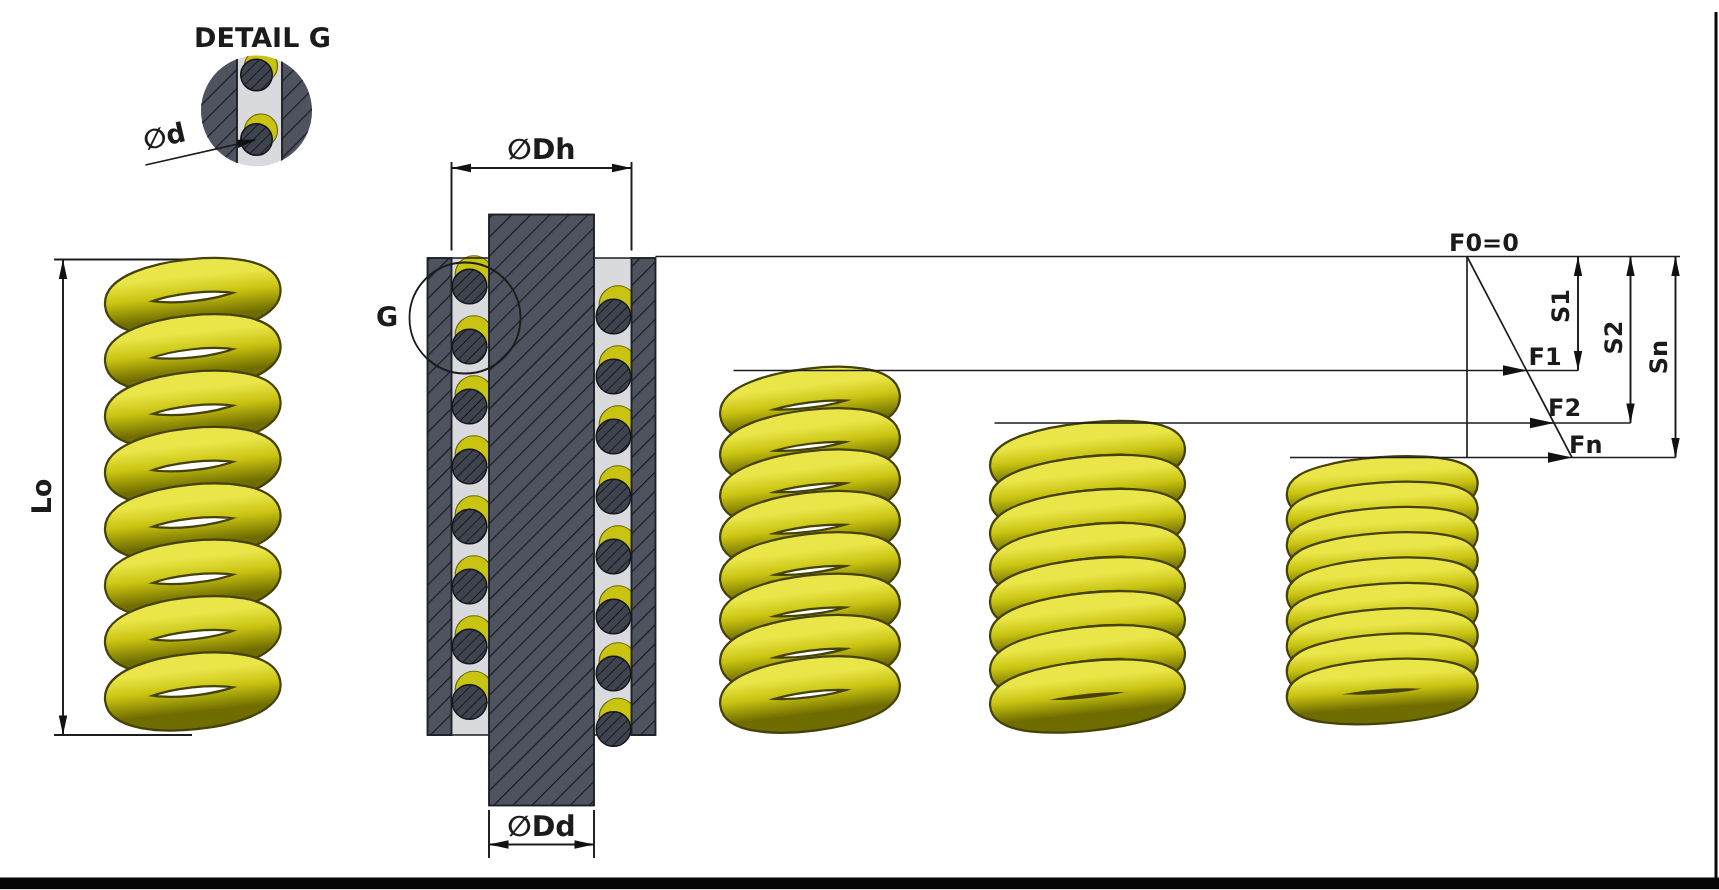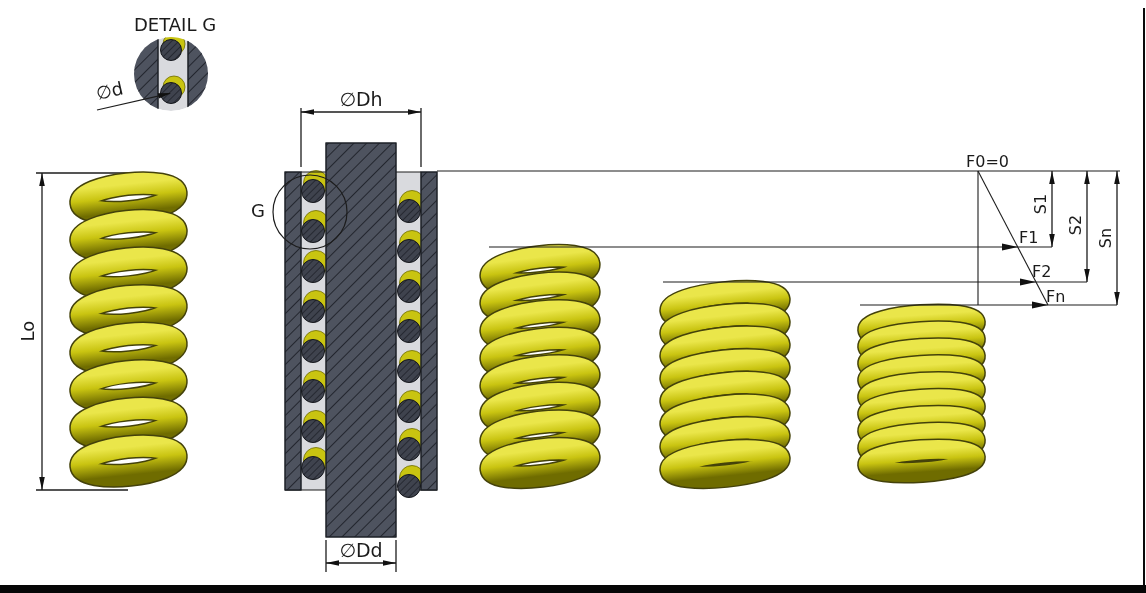--- a/index.html
+++ b/index.html
@@ -1,16 +1,16 @@
 <!DOCTYPE html>
 <html style="--steel: #4e535f; --bore: #d9dade; --springmid: #c9c411;"><head>
 <meta charset="utf-8">
 <style>
   html,body{margin:0;padding:0;background:#ffffff;}
-  .stage{position:relative;width:1146px;height:593px;background:#fff;overflow:hidden;}
+  .stage{position:relative;width:1146px;height:593px;background:#fff;overflow:hidden;font-weight:bold;}
   svg{display:block;}
   text{font-family:"DejaVu Sans","Liberation Sans",sans-serif;fill:#1b1b1b;}
   .dimline{stroke:#1c1c1c;stroke-width:1.3;fill:none;}
   .thinline{stroke:#1c1c1c;stroke-width:1.1;fill:none;}
   .arrow{fill:#111;stroke:none;}
   .steel{fill:var(--steel,#4e535f);stroke:#1d2026;stroke-width:1;}
   .bore{fill:var(--bore,#d9dade);stroke:none;}
   .hatchfill{fill:url(#hatchBig);stroke:#1d2026;stroke-width:1;}
   .hatchwire{fill:url(#hatchSmall);stroke:none;}
   .wiresteel{fill:#3f434e;stroke:#15171c;stroke-width:1;}

